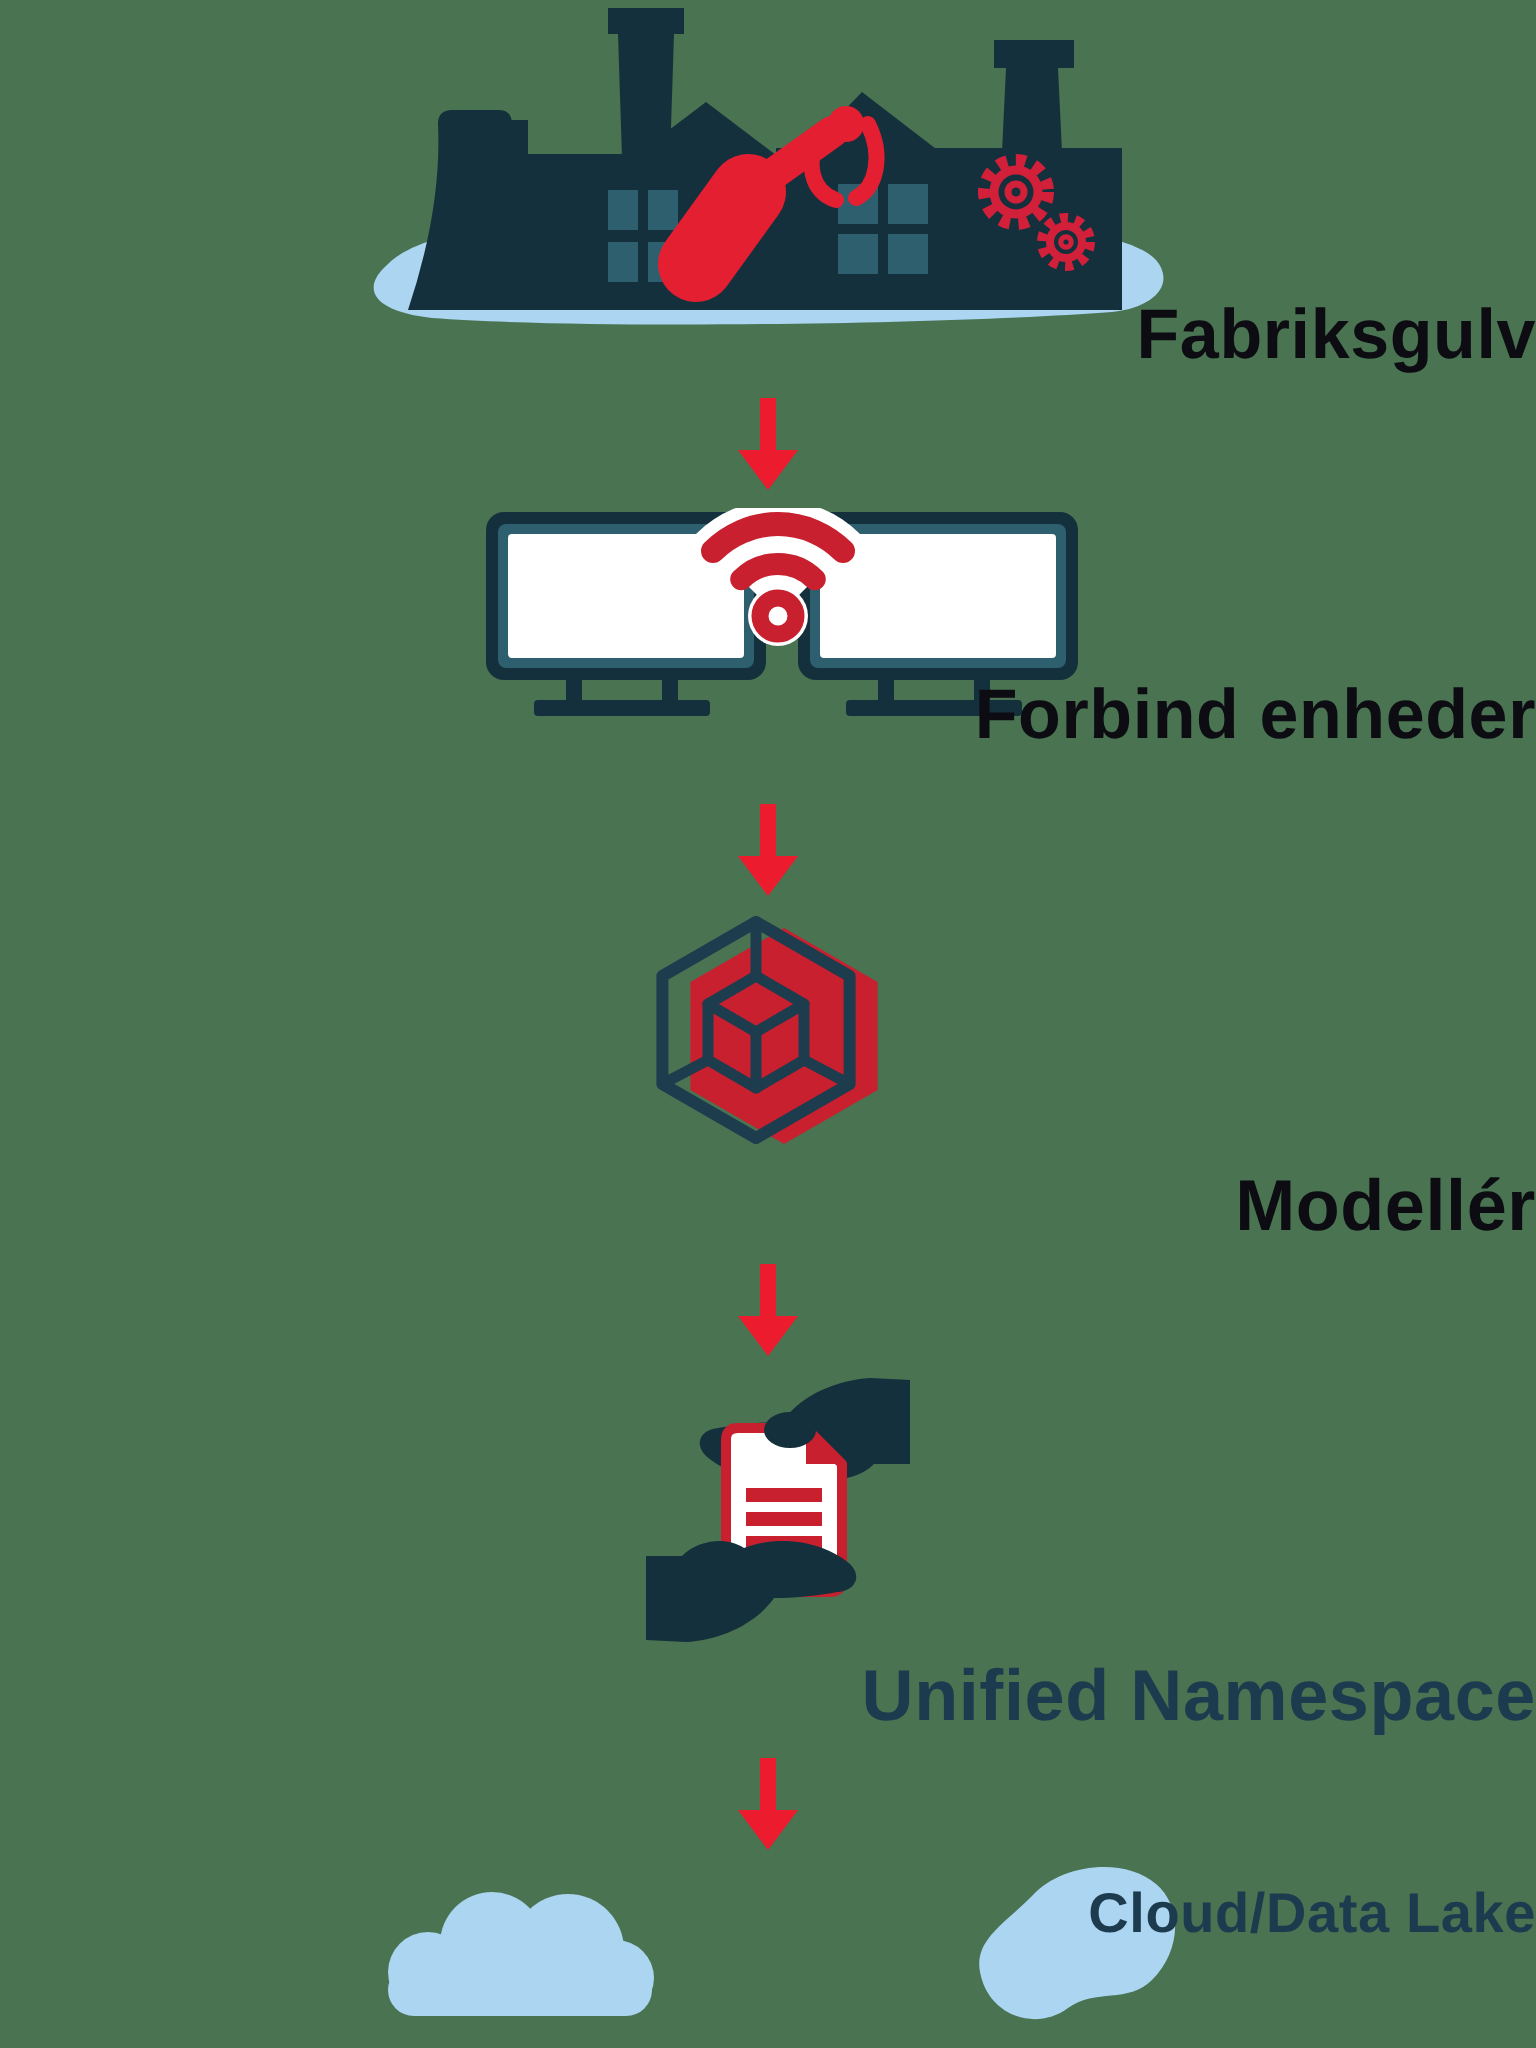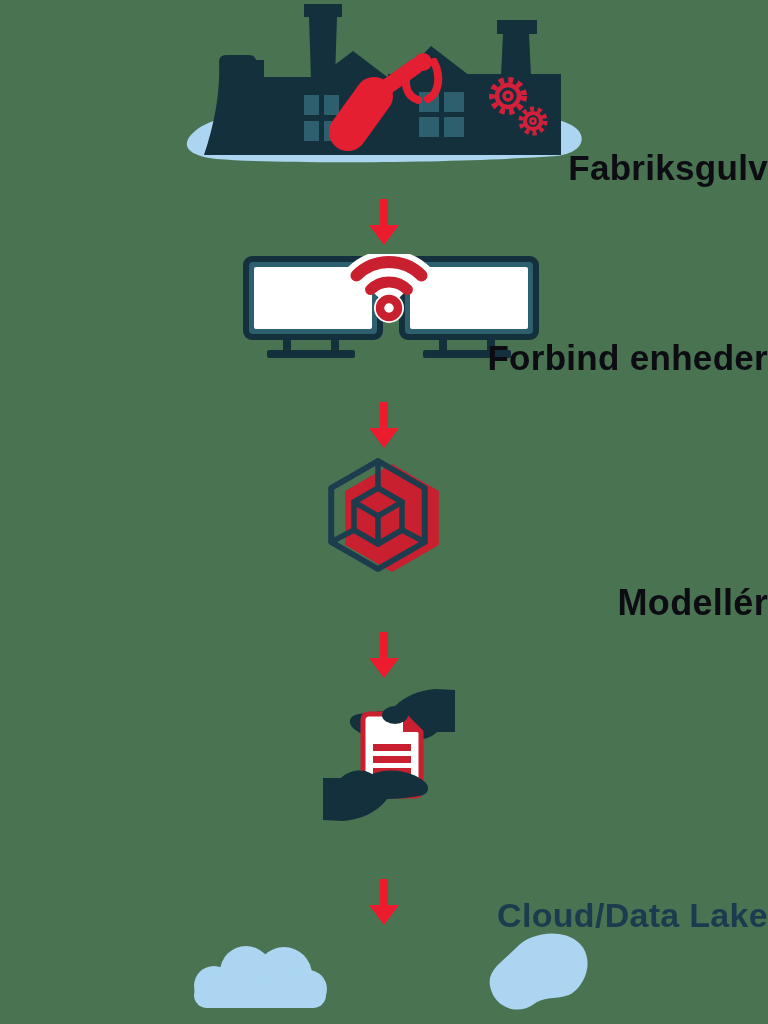--- a/index.html
+++ b/index.html
@@ -134,33 +134,34 @@
       <rect x="50" y="72" width="38" height="7" fill="#c8202f"></rect>
       <rect x="50" y="84" width="38" height="7" fill="#c8202f"></rect>
       <rect x="50" y="96" width="38" height="7" fill="#c8202f"></rect>
       <ellipse cx="72" cy="31" rx="13" ry="9" fill="#15303d"></ellipse>
     </g>
     <g transform="rotate(180 66 71)">
       <path d="M132,6 L132,48 L114,48 C106,56 92,58 83,52 C62,60 40,53 30,44
                C24,38 27,31 36,30 C48,28 58,27 68,27 C78,13 96,6 112,5 Z" fill="#15303d"></path>
     </g>
   </svg>
+  <div class="lbl lbl-navy" style="top:829px;font-size:36px;">Unified Namespace</div>
 
   <svg class="arrow" style="top:879px;" viewBox="0 0 34 46">
     <polygon points="13,0 21,0 21,26 32,26 17,46 2,26 13,26" fill="#ec1c2e"></polygon>
   </svg>
 
   <svg class="abs" style="left:186px;top:938px;z-index:1;" width="146" height="70" viewBox="0 0 146 70">
     <g fill="#abd5f0">
       <circle cx="28" cy="48" r="20"></circle>
       <circle cx="60" cy="34" r="26"></circle>
       <circle cx="98" cy="37" r="28"></circle>
       <circle cx="122" cy="51" r="19"></circle>
       <rect x="8" y="44" width="132" height="26" rx="13"></rect>
     </g>
   </svg>
   <svg class="abs" style="left:482px;top:928px;z-index:1;" width="112" height="88" viewBox="0 0 112 88">
     <path d="M34,20 C48,4 80,0 96,14 C110,26 108,48 94,62 C82,74 66,66 52,76
              C36,88 12,80 8,58 C5,42 20,34 34,20 Z" fill="#abd5f0"></path>
   </svg>
-  <div class="lbl lbl-navy" style="top:898px;font-size:34px;">Cloud/Data Lake</div>
+  <div class="lbl lbl-navy" style="top:942px;font-size:28px;">Cloud/Data Lake</div>
 
 </div>
 
 </body></html>

